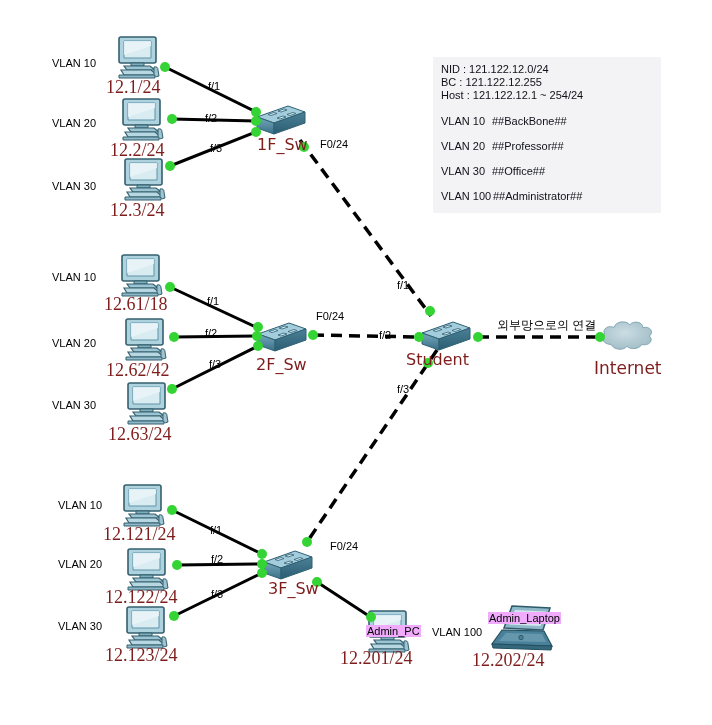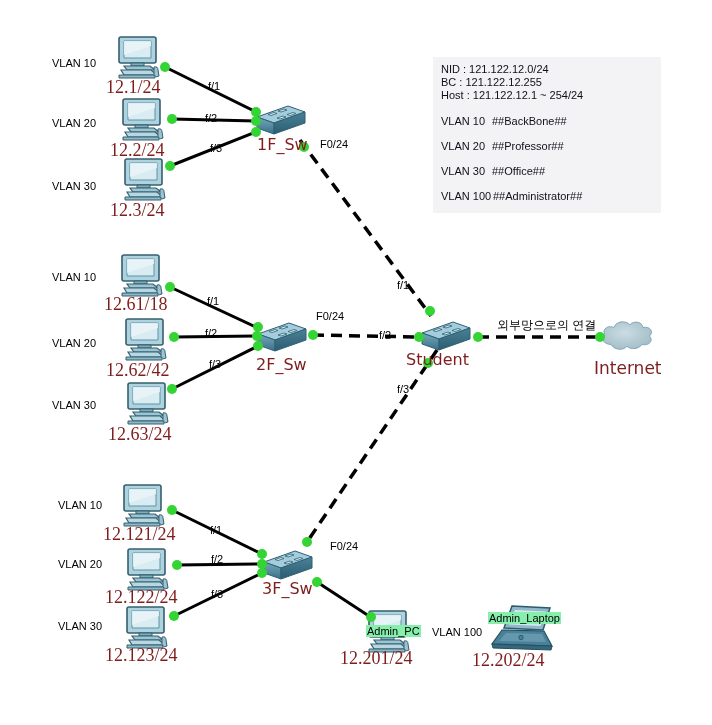--- a/index.html
+++ b/index.html
@@ -6,21 +6,21 @@
   .canvas{position:relative;width:712px;height:725px;background:#ffffff;overflow:hidden;
           font-family:"Liberation Sans", sans-serif;}
   svg.layer{position:absolute;left:0;top:0;}
   .wires{z-index:1;}
   .icon{position:absolute;z-index:2;}
   .dots{z-index:3;}
   .lbl{position:absolute;z-index:4;font-size:11px;color:#000;white-space:nowrap;}
   .ip{position:absolute;z-index:4;font-family:"Liberation Serif", serif;font-size:18px;color:#7f1d1d;white-space:nowrap;}
   .devname{position:absolute;z-index:4;font-family:"DejaVu Sans", sans-serif;font-size:16px;color:#7f1d1d;white-space:nowrap;}
   .inet{font-size:17px;}
-  .tag{background:#86efac;padding:0 1px;}
+  .tag{background:#f0abfc;padding:0 1px;}
   .kor{position:absolute;z-index:4;font-size:12px;color:#000;white-space:nowrap;}
   .infobox{position:absolute;z-index:4;left:433px;top:57px;width:228px;height:156px;
            background:#f3f3f5;font-size:11px;color:#10101a;}
   .infobox .row{position:absolute;white-space:nowrap;}
 </style>
 </head>
 <body>
 
 <div class="canvas">
 
@@ -205,21 +205,21 @@
 
   <div class="lbl" style="left:58px;top:499px">VLAN 10</div>
   <div class="lbl" style="left:58px;top:558px">VLAN 20</div>
   <div class="lbl" style="left:58px;top:620px">VLAN 30</div>
   <div class="ip" style="left:103px;top:524px">12.121/24</div>
   <div class="ip" style="left:105px;top:587px">12.122/24</div>
   <div class="ip" style="left:105px;top:645px">12.123/24</div>
   <div class="lbl" style="left:210px;top:524px">f/1</div>
   <div class="lbl" style="left:211px;top:553px">f/2</div>
   <div class="lbl" style="left:211px;top:588px">f/3</div>
-  <div class="devname" style="left:262px;top:579px">3F_Sw</div>
+  <div class="devname" style="left:268px;top:579px">3F_Sw</div>
   <div class="lbl" style="left:330px;top:540px">F0/24</div>
   <div class="lbl" style="left:397px;top:383px">f/3</div>
 
   <div class="devname" style="left:406px;top:350px">Student</div>
   <div class="kor" style="left:497px;top:317px">외부망으로의 연결</div>
   <div class="devname inet" style="left:594px;top:358px">Internet</div>
 
   <div class="lbl tag" style="left:366px;top:625px">Admin_PC</div>
   <div class="ip" style="left:340px;top:648px">12.201/24</div>
   <div class="lbl" style="left:432px;top:626px">VLAN 100</div>

